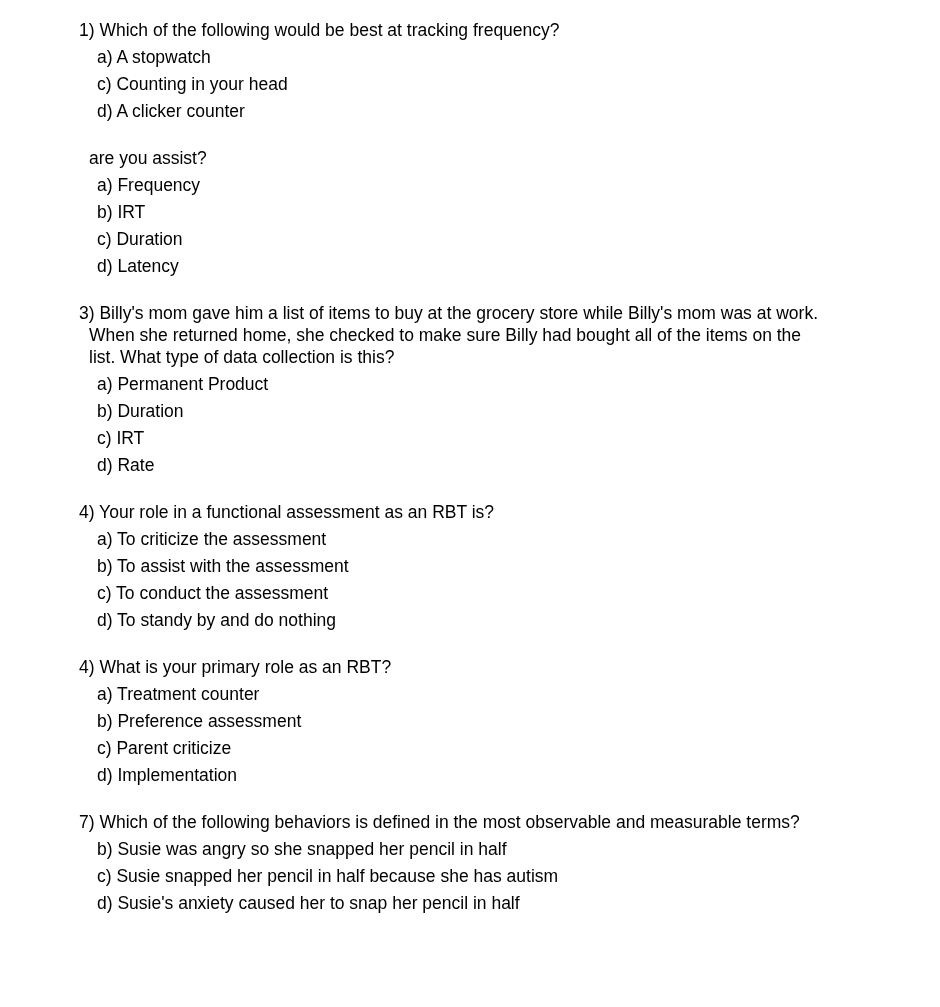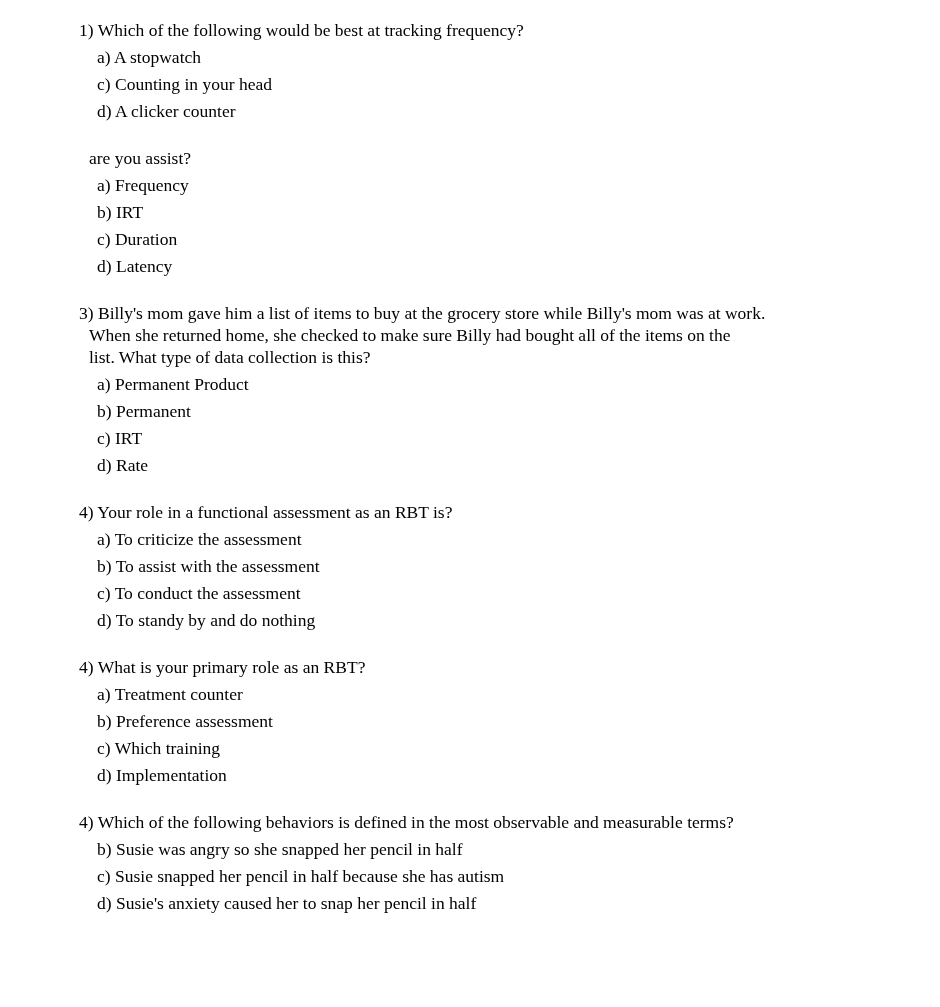--- a/index.html
+++ b/index.html
@@ -8,21 +8,21 @@
     background: #ffffff;
   }
   .page {
     position: relative;
     width: 940px;
     height: 1007px;
     box-sizing: border-box;
     overflow: hidden;
     background: #ffffff;
     color: #000000;
-    font-family: Liberation Serif, serif;
+    font-family: Liberation Sans, sans-serif;
     font-size: 17.5px;
     padding: 19px 10px 0 79px;
   }
   .question {
     margin: 0 0 25px 0;
   }
   .qline {
     line-height: 22px;
     white-space: nowrap;
   }
@@ -54,41 +54,41 @@
     <div class="option">b) IRT</div>
     <div class="option">c) Duration</div>
     <div class="option">d) Latency</div>
   </section>
 
   <section class="question">
     <div class="qline">3) Billy's mom gave him a list of items to buy at the grocery store while Billy's mom was at work.</div>
     <div class="qline wrap">When she returned home, she checked to make sure Billy had bought all of the items on the</div>
     <div class="qline wrap">list. What type of data collection is this?</div>
     <div class="option">a) Permanent Product</div>
-    <div class="option">b) Permanent</div>
+    <div class="option">b) Duration</div>
     <div class="option">c) IRT</div>
     <div class="option">d) Rate</div>
   </section>
 
   <section class="question">
     <div class="qline">4) Your role in a functional assessment as an RBT is?</div>
     <div class="option">a) To criticize the assessment</div>
     <div class="option">b) To assist with the assessment</div>
     <div class="option">c) To conduct the assessment</div>
     <div class="option">d) To standy by and do nothing</div>
   </section>
 
   <section class="question">
     <div class="qline">4) What is your primary role as an RBT?</div>
     <div class="option">a) Treatment counter</div>
     <div class="option">b) Preference assessment</div>
-    <div class="option">c) Which training</div>
+    <div class="option">c) Parent criticize</div>
     <div class="option">d) Implementation</div>
   </section>
 
   <section class="question">
-    <div class="qline">4) Which of the following behaviors is defined in the most observable and measurable terms?</div>
+    <div class="qline">7) Which of the following behaviors is defined in the most observable and measurable terms?</div>
     <div class="option">b) Susie was angry so she snapped her pencil in half</div>
     <div class="option">c) Susie snapped her pencil in half because she has autism</div>
     <div class="option">d) Susie's anxiety caused her to snap her pencil in half</div>
   </section>
 
 </div>
 
 </body></html>

